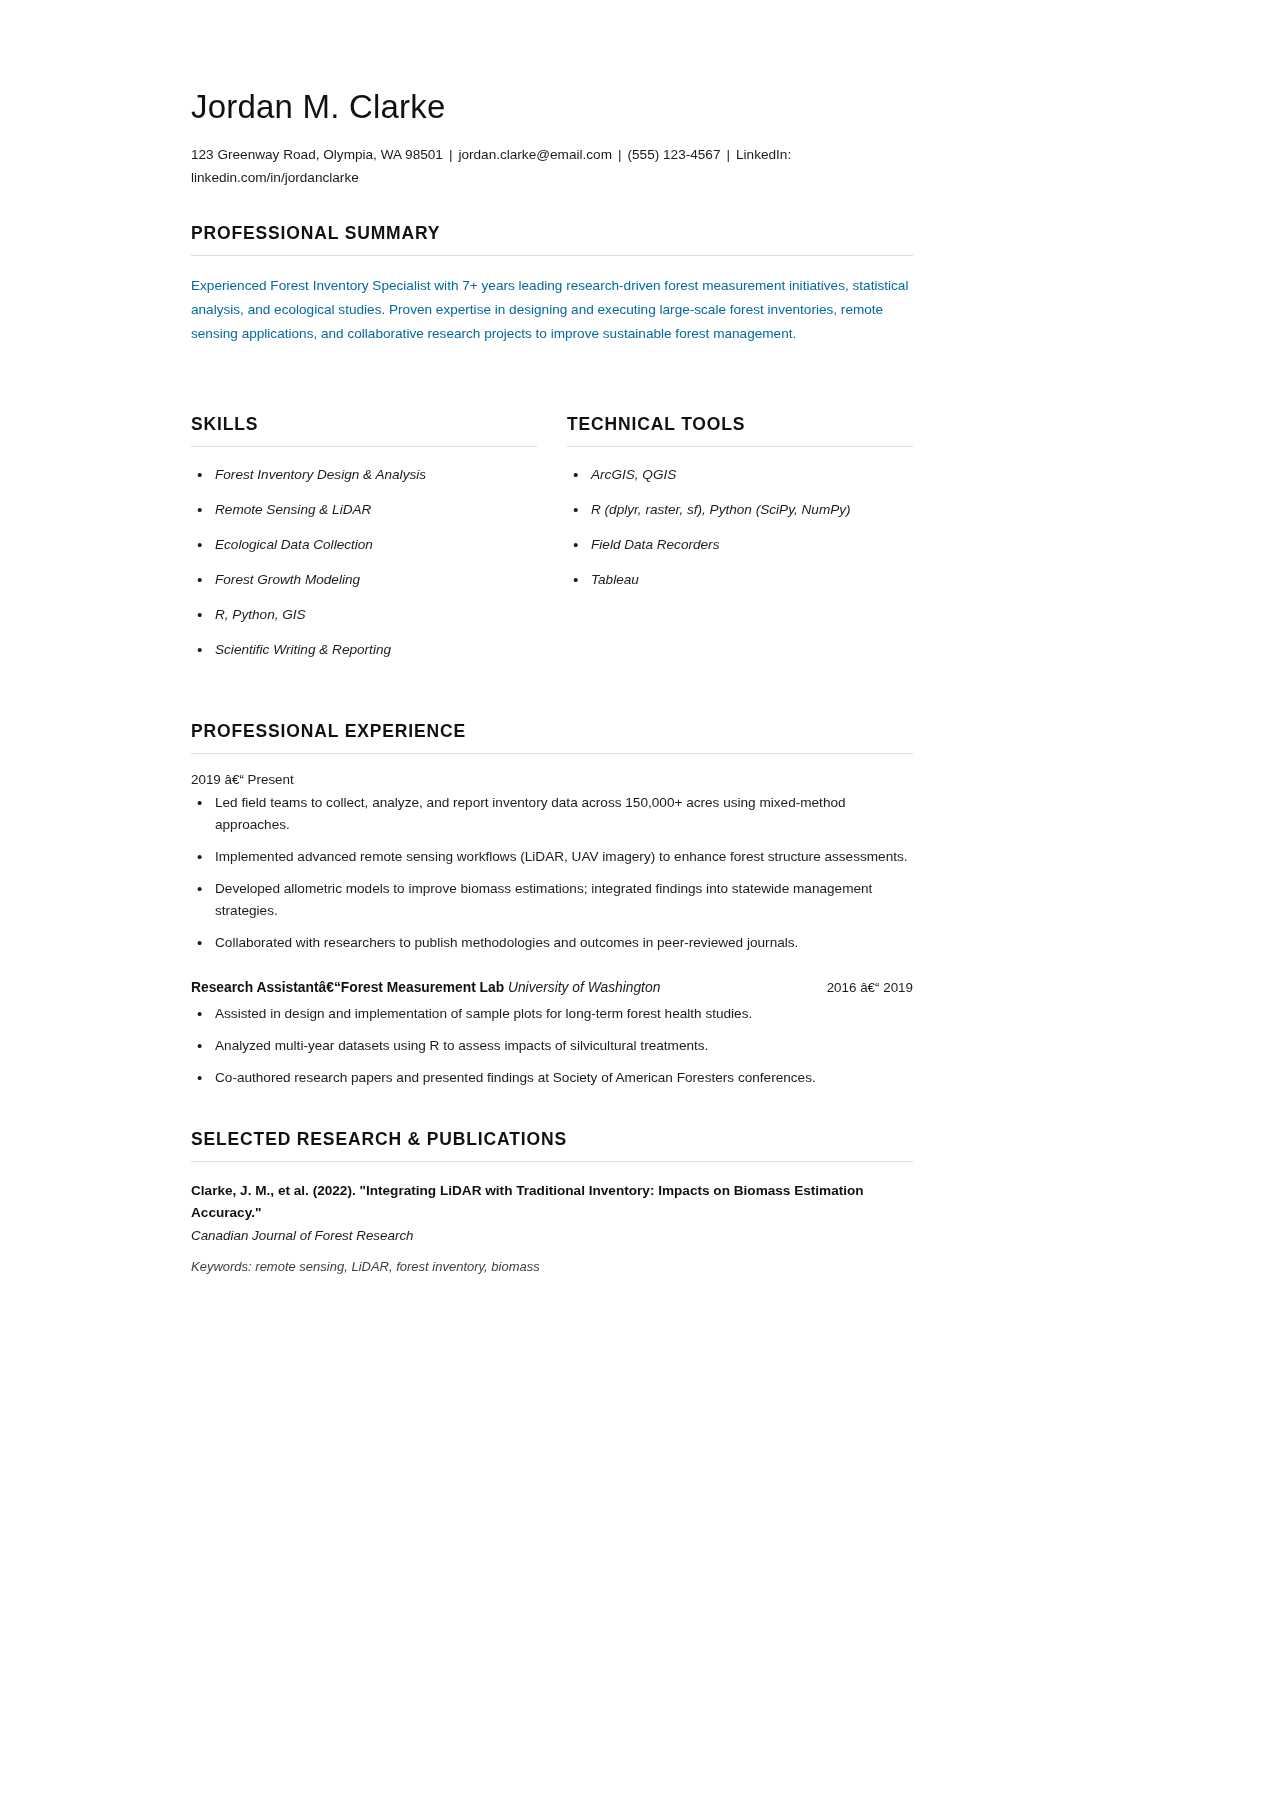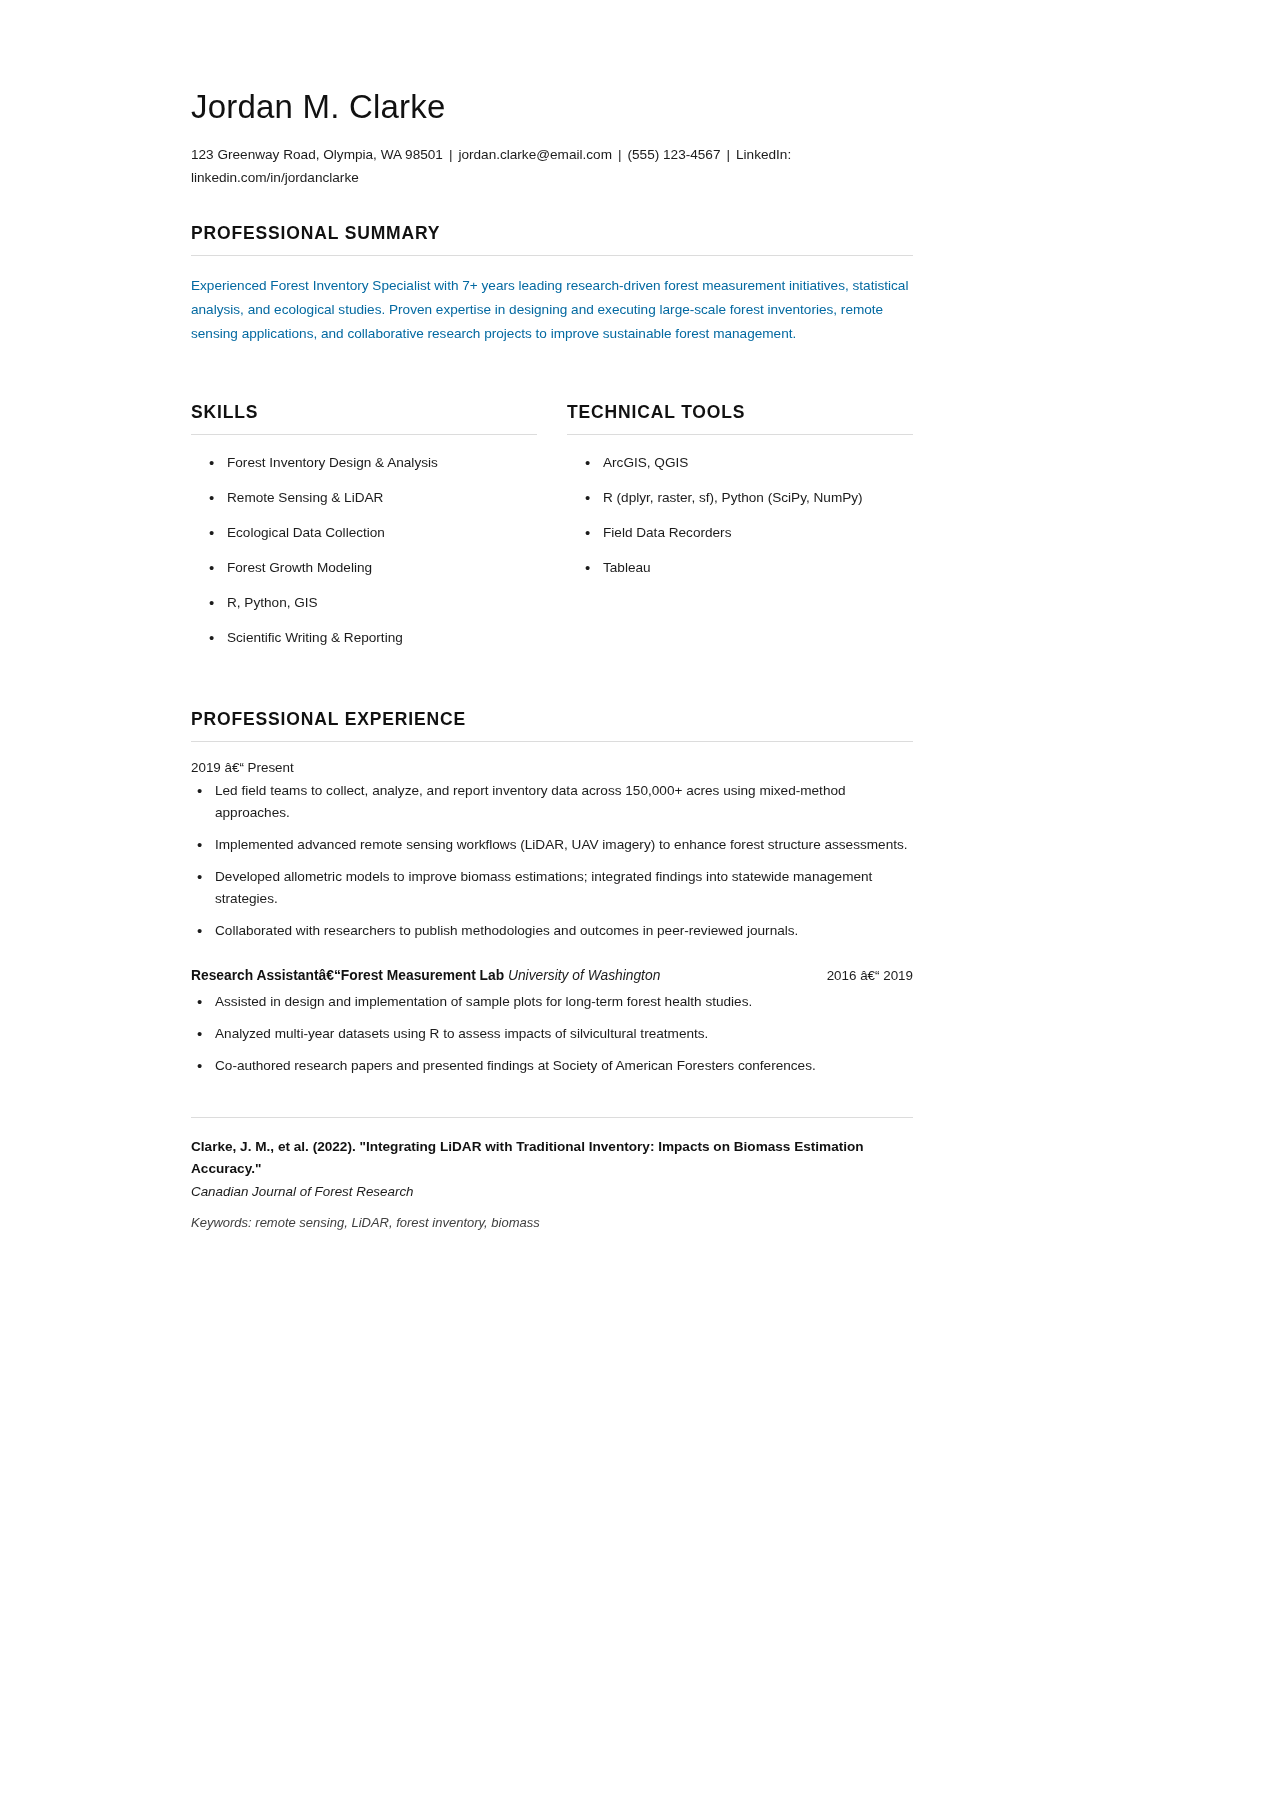--- a/index.html
+++ b/index.html
@@ -51,21 +51,21 @@
 
   
   .section {
     margin-top: 33px;
   }
   .sec-title {
     font-size: 17.5px;
     font-weight: 600;
     letter-spacing: 0.85px;
     color: #111111;
-    margin: 4px 0 11px 0;
+    margin: 16px 0 11px 0;
     line-height: 1.2;
   }
   .rule {
     height: 1px;
     background: #dcdcdc;
     width: 100%;
     margin: 0 0 18px 0;
   }
 
   
@@ -82,22 +82,23 @@
     display: flex;
     gap: 30px;
     margin-top: 52px;
   }
   .col {
     width: 346px;
     flex: 0 0 346px;
   }
   ul.bullets {
     list-style: none;
-    margin: 12px;
+    margin: 0;
     padding: 0;
+    font-style: italic;
   }
   ul.bullets li {
     position: relative;
     padding-left: 24px;
     font-size: 13.6px;
     line-height: 1.5;
     color: #1c1c1c;
     margin-bottom: 14.5px;
   }
   ul.bullets li::before {
@@ -260,20 +261,21 @@
         <ul class="job-bullets">
           <li>Assisted in design and implementation of sample plots for long-term forest health studies.</li>
           <li>Analyzed multi-year datasets using R to assess impacts of silvicultural treatments.</li>
           <li>Co-authored research papers and presented findings at Society of American Foresters conferences.</li>
         </ul>
       </div>
 
     </div>
 
     <div class="section pub-section">
+      <h2 class="sec-title">SELECTED RESEARCH &amp; PUBLICATIONS</h2>
       <div class="rule"></div>
 
       <div>
         <p class="pub-title">Clarke, J. M., et al. (2022). "Integrating LiDAR with Traditional Inventory: Impacts on Biomass Estimation Accuracy."</p>
         <p class="pub-journal">Canadian Journal of Forest Research</p>
         <p class="pub-keywords">Keywords: remote sensing, LiDAR, forest inventory, biomass</p>
       </div>
     </div>
 
   </div>

